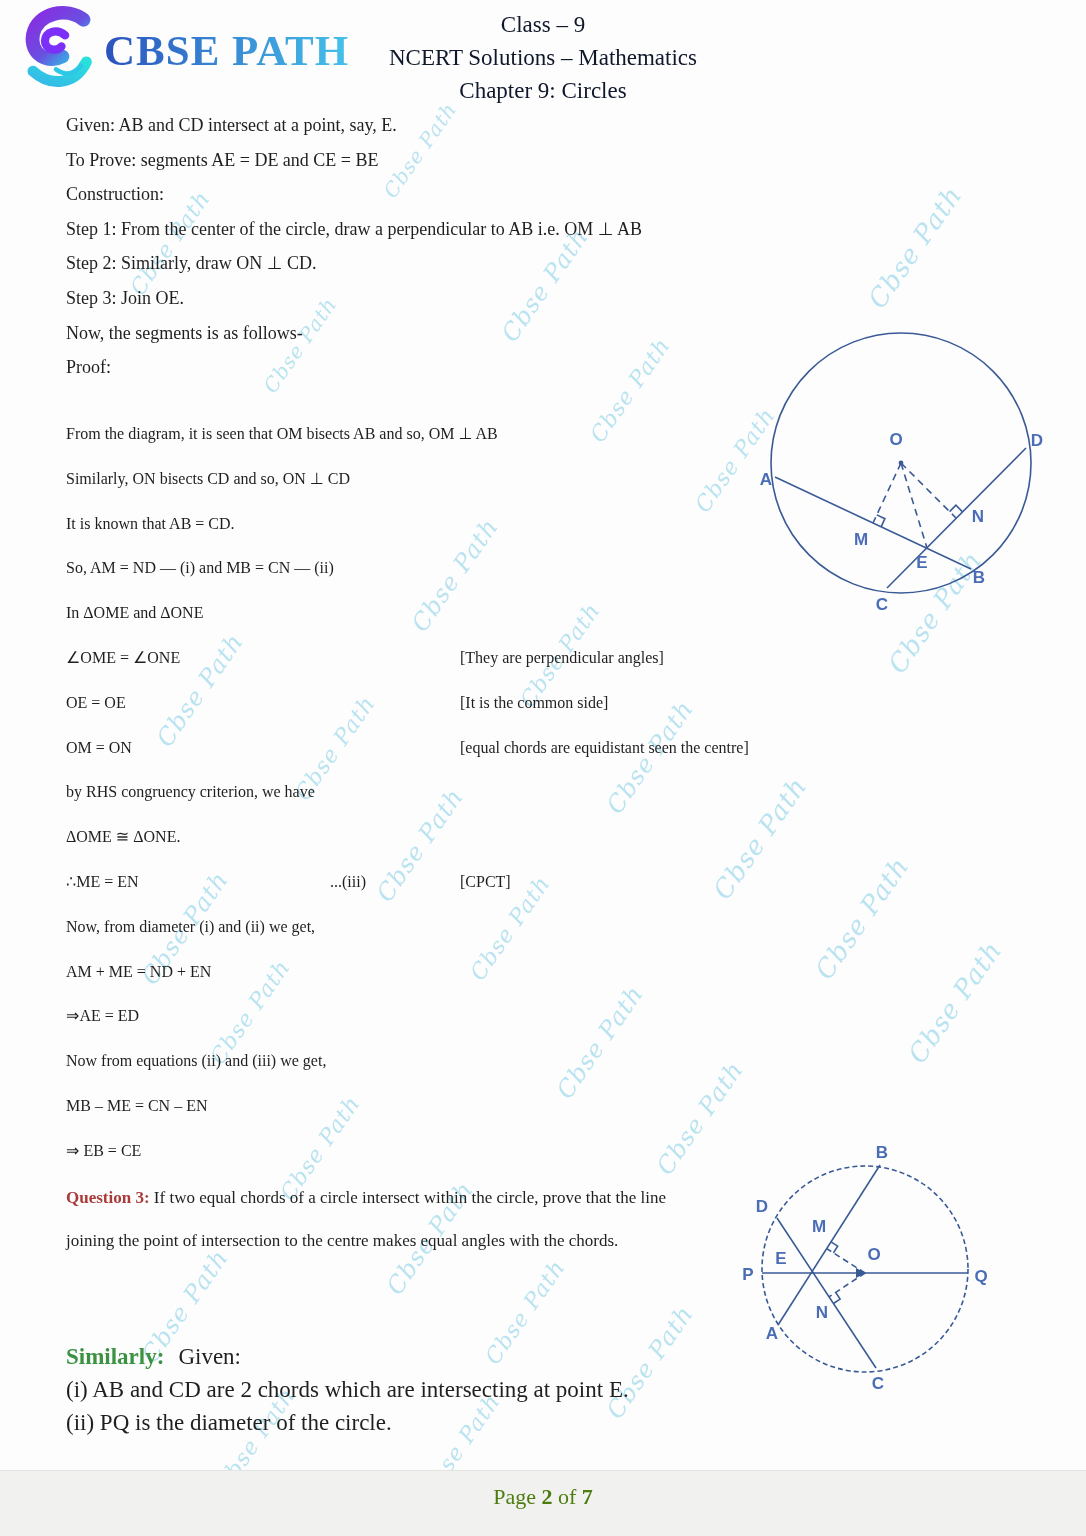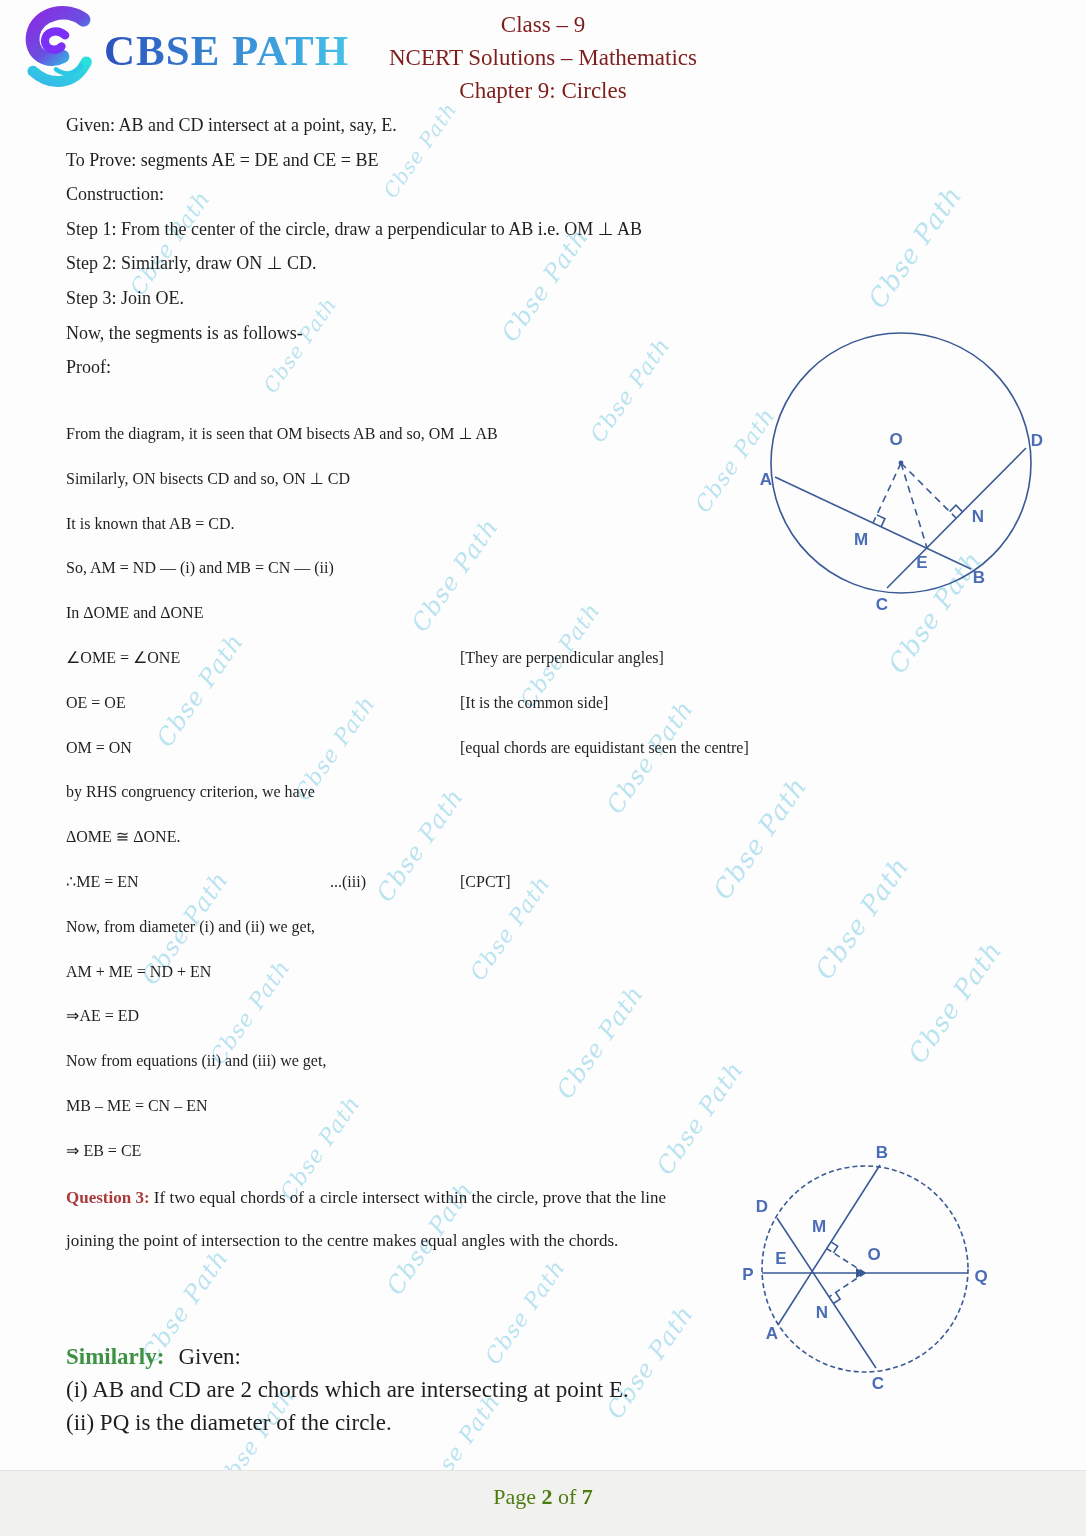--- a/index.html
+++ b/index.html
@@ -27,21 +27,21 @@
   .brand{
     position:absolute;left:104px;top:26px;
     font-size:43px;font-weight:bold;letter-spacing:1px;
     background:linear-gradient(90deg,#2b52be,#45c1ea);
     -webkit-background-clip:text;background-clip:text;
     color:transparent;
     font-family:"Liberation Serif", serif;
   }
   .head-center{
     position:absolute;left:0;right:0;top:8px;
-    text-align:center;font-size:23px;line-height:33px;color:#7f1d1d;
+    text-align:center;font-size:23px;line-height:33px;color:#0f172a;
   }
   
   .intro{position:absolute;left:66px;top:108px;font-size:18px;line-height:34.6px;}
   .proof{position:absolute;left:66px;top:412px;font-size:16px;}
   .proof .row{position:relative;height:44.8px;line-height:44.8px;white-space:nowrap;}
   .proof .mid{position:absolute;left:264px;}
   .proof .remark{position:absolute;left:394px;}
   .q3{position:absolute;left:66px;top:1176px;width:612px;font-size:17px;line-height:43px;}
   .q3 .qlabel{font-weight:bold;color:#a93b3b;}
   .sol{position:absolute;left:66px;top:1340px;width:604px;font-size:23px;line-height:33px;}

